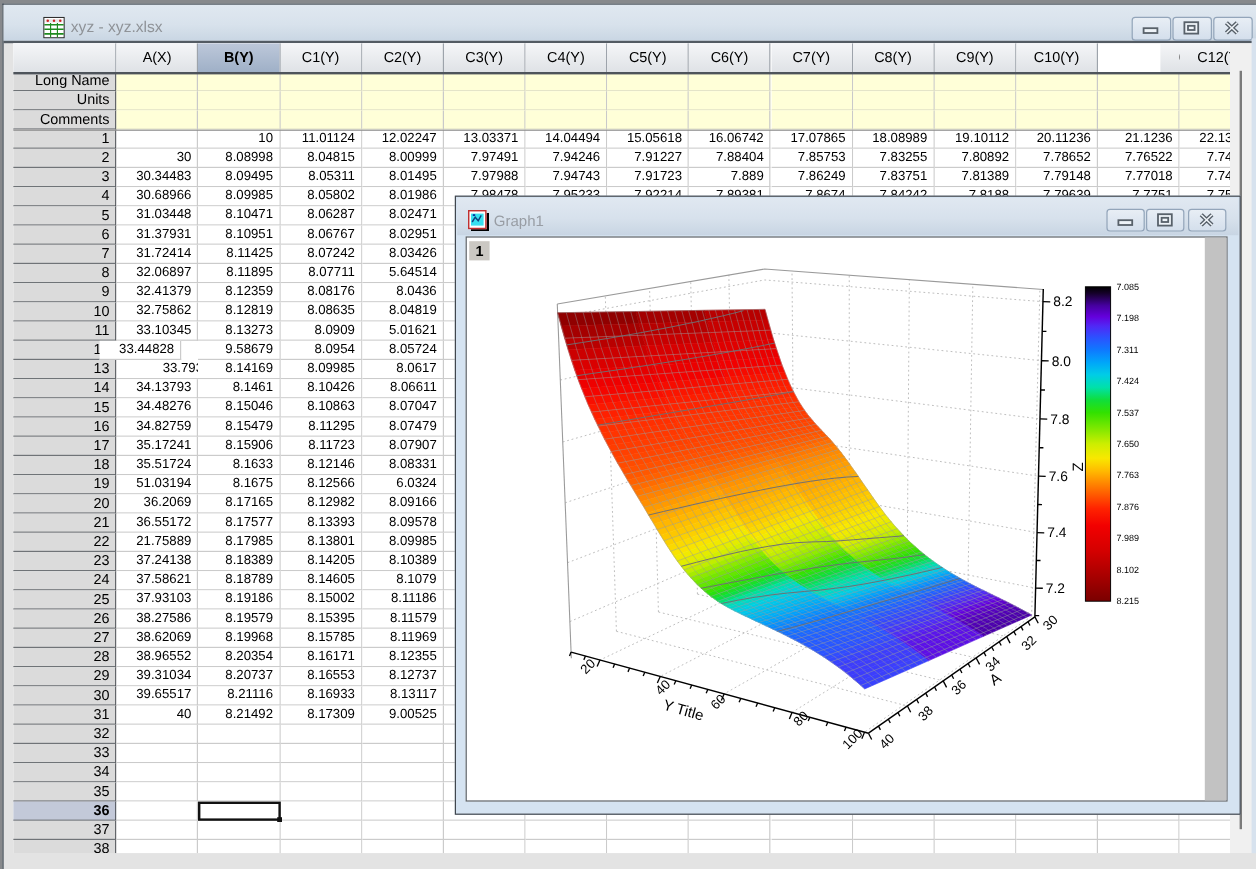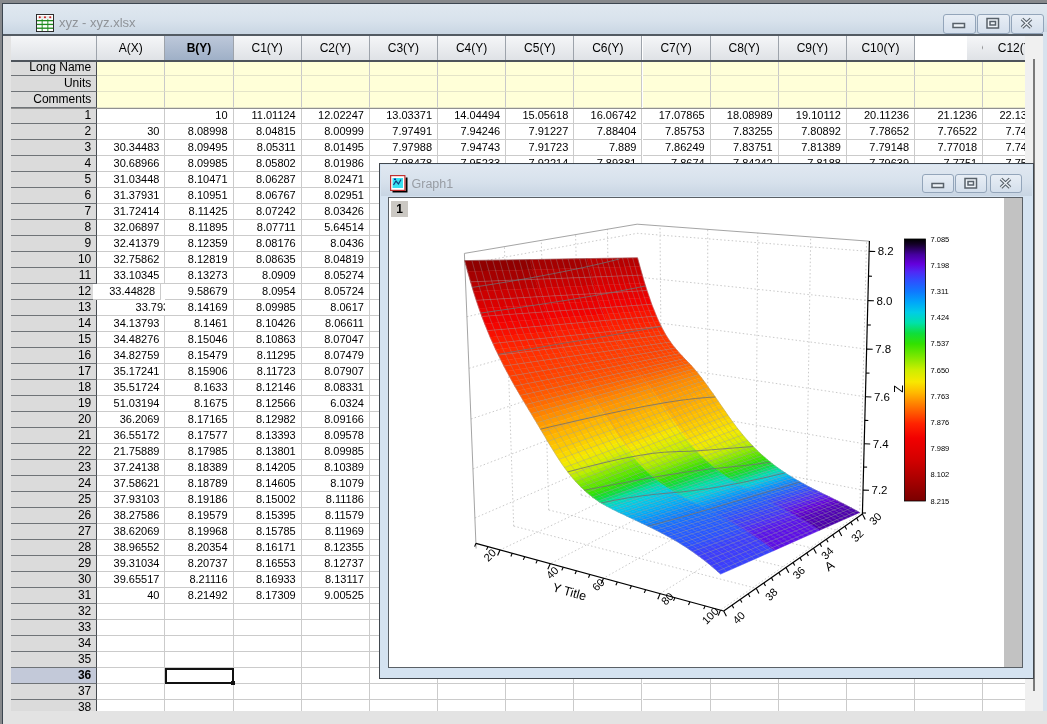--- a/index.html
+++ b/index.html
@@ -335,35 +335,35 @@
             <div class="dc" style="left:767.8px;width:68.15px"></div>
             <div class="dc" style="left:835.9px;width:68.15px"></div>
             <div class="dc" style="left:904.1px;width:68.15px"></div>
             <div class="dc" style="left:972.2px;width:68.15px"></div>
           </div>
 <div class="drow" style="top:232.30px;height:16.00px">
             <div class="rh" style="left:0;width:86.3px">11</div>
             <div class="dc" style="left:86.3px;width:68.15px">33.10345</div>
             <div class="dc" style="left:154.4px;width:68.15px">8.13273</div>
             <div class="dc" style="left:222.6px;width:68.15px">8.0909</div>
-            <div class="dc" style="left:290.8px;width:68.15px">8.05274</div>
+            <div class="dc" style="left:290.8px;width:68.15px">5.01621</div>
             <div class="dc" style="left:358.9px;width:68.15px"></div>
             <div class="dc" style="left:427.0px;width:68.15px"></div>
             <div class="dc" style="left:495.2px;width:68.15px"></div>
             <div class="dc" style="left:563.3px;width:68.15px"></div>
             <div class="dc" style="left:631.5px;width:68.15px"></div>
             <div class="dc" style="left:699.6px;width:68.15px"></div>
             <div class="dc" style="left:767.8px;width:68.15px"></div>
             <div class="dc" style="left:835.9px;width:68.15px"></div>
             <div class="dc" style="left:904.1px;width:68.15px"></div>
             <div class="dc" style="left:972.2px;width:68.15px"></div>
           </div>
 <div class="drow" style="top:248.30px;height:16.00px">
             <div class="rh" style="left:0;width:86.3px">12</div>
-            <div class="dc" style="left:82px;width:68.15px">33.44828</div>
+            <div class="dc" style="left:72px;width:68.15px">33.44828</div>
             <div class="dc" style="left:154.4px;width:68.15px">9.58679</div>
             <div class="dc" style="left:222.6px;width:68.15px">8.0954</div>
             <div class="dc" style="left:290.8px;width:68.15px">8.05724</div>
             <div class="dc" style="left:358.9px;width:68.15px"></div>
             <div class="dc" style="left:427.0px;width:68.15px"></div>
             <div class="dc" style="left:495.2px;width:68.15px"></div>
             <div class="dc" style="left:563.3px;width:68.15px"></div>
             <div class="dc" style="left:631.5px;width:68.15px"></div>
             <div class="dc" style="left:699.6px;width:68.15px"></div>
             <div class="dc" style="left:767.8px;width:68.15px"></div>

